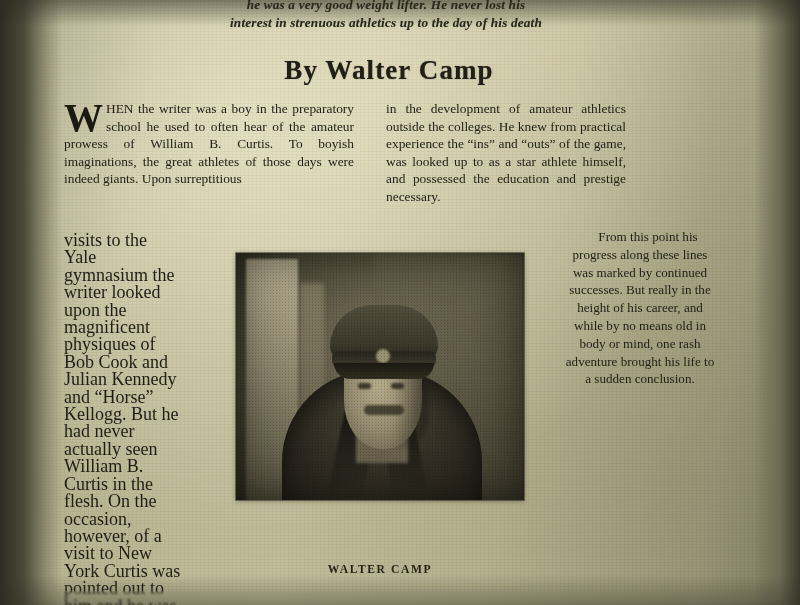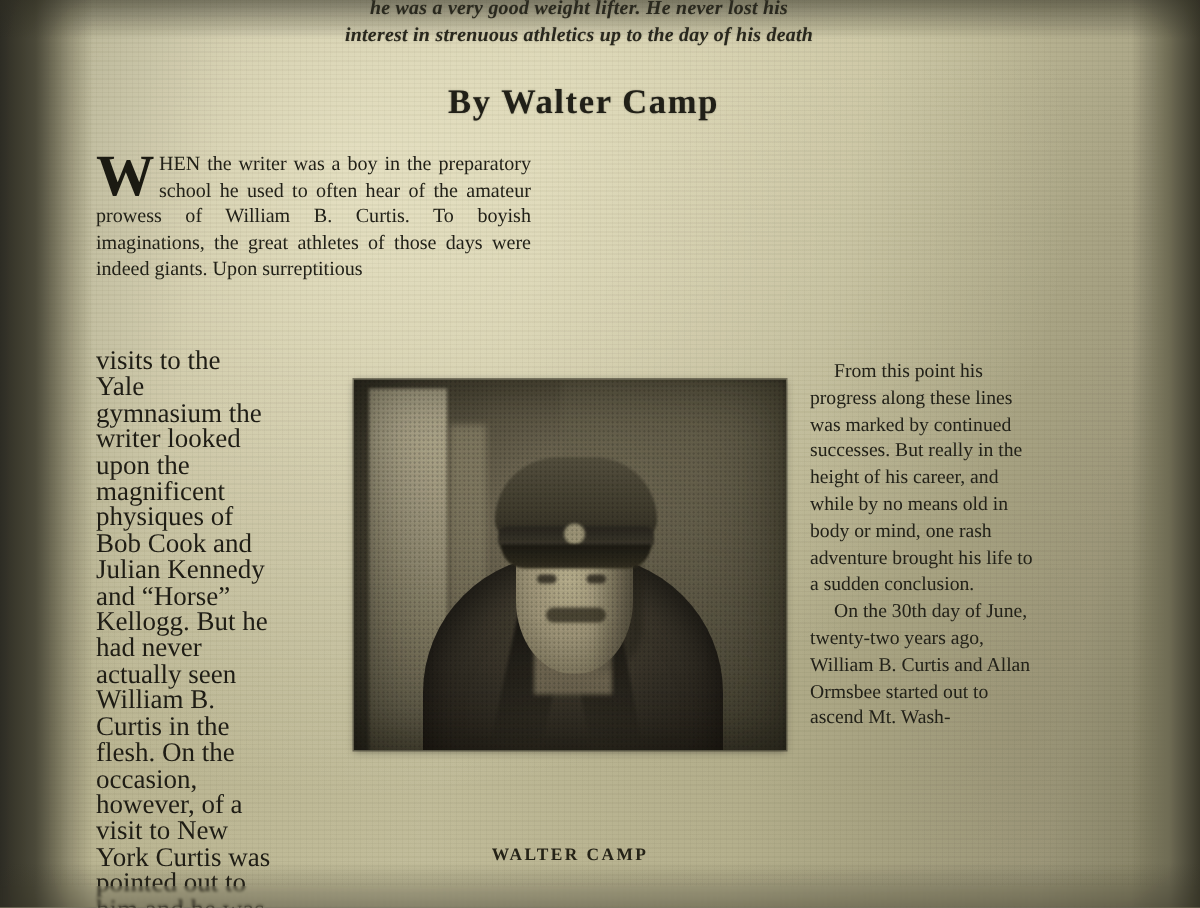--- a/index.html
+++ b/index.html
@@ -94,21 +94,21 @@
   .deck div { white-space: nowrap; }
 
   .byline {
     position: absolute;
     left: 168px;
     top: 55px;
     width: 330px;
     text-align: center;
     font-family: "Liberation Serif", serif;
     font-weight: 700;
-    font-size: 23px;
+    font-size: 27px;
     letter-spacing: 1.1px;
     color: #23221a;
     text-shadow: 0 0 1px rgba(40,38,26,0.5);
   }
 
   
   .col {
     position: absolute;
     font-family: "Liberation Serif", serif;
     color: #25241b;
@@ -131,27 +131,26 @@
     line-height: 17.4px;
     text-align: left;
     color: #211f17;
   }
   #col-mid {
     left: 330px;
     top: 100px;
     width: 240px;
   }
   #col-right-narrow {
-    left: 484px;
+    left: 508px;
     top: 228px;
     width: 152px;
     font-size: 13.1px;
     line-height: 17.8px;
-    text-align: left;
-    margin-top: 10px;
+    text-align: center;
   }
 
   .dropcap {
     float: left;
     font-size: 39px;
     line-height: 32px;
     font-weight: 700;
     padding: 2px 3px 0 0;
     color: #1d1c14;
     font-family: "Liberation Serif", serif;
@@ -349,24 +348,24 @@
 
     <div class="byline">By Walter Camp</div>
 
     <div class="col" id="col-left-top">
       <span class="dropcap">W</span>
       <span>HEN the writer was a boy in the preparatory school he used to often hear of the amateur prowess of William B. Curtis. To boyish imaginations, the great athletes of those days were indeed giants. Upon surreptitious</span>
     </div>
 
     <div class="col" id="col-left-narrow">visits to the Yale gymnasium the writer looked upon the magnificent physiques of Bob Cook and Julian Kennedy and “Horse” Kellogg. But he had never actually seen William B. Curtis in the flesh. On the occasion, however, of a visit to New York Curtis was pointed out to him and he was much surprised on seeing a man of perhaps</div>
 
+    <div class="col" id="col-mid">in the development of amateur athletics outside the colleges. He knew from practical experience the “ins” and “outs” of the game, was looked up to as a star athlete himself, and possessed the education and prestige necessary.</div>
 
     <div class="col" id="col-right-narrow">
       <span class="indent">From this point his progress along these lines was marked by continued successes. But really in the height of his career, and while by no means old in body or mind, one rash adventure brought his life to a sudden conclusion.</span>
-      <span class="indent">On the 30th day of June, twenty-two years ago, William B. Curtis and Allan Ormsbee started out to ascend Mt. Wash-</span>
     </div>
 
     <div id="photo-wrap">
       <div id="photo">
         <div class="bg-right"></div>
         <div class="band"></div>
         <div class="band2"></div>
         <div class="torso"></div>
         <div class="lapel-l"></div>
         <div class="lapel-r"></div>

